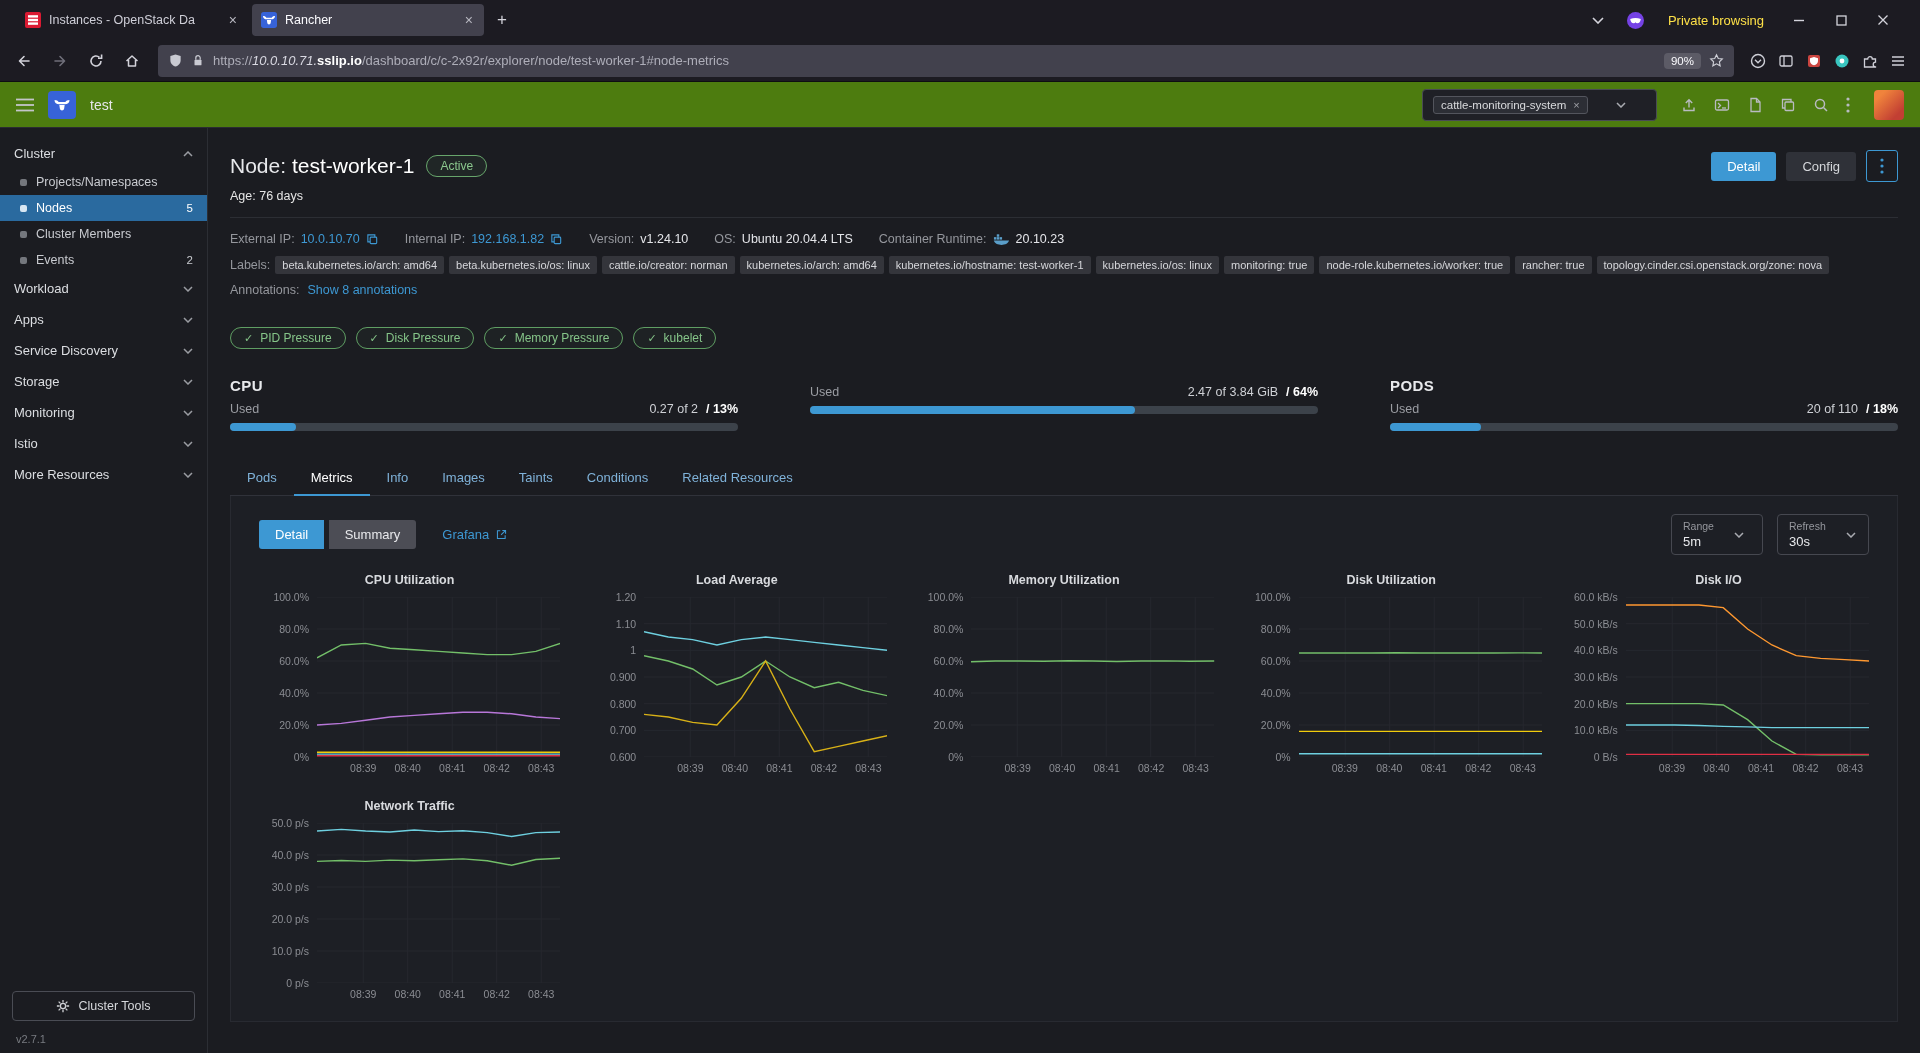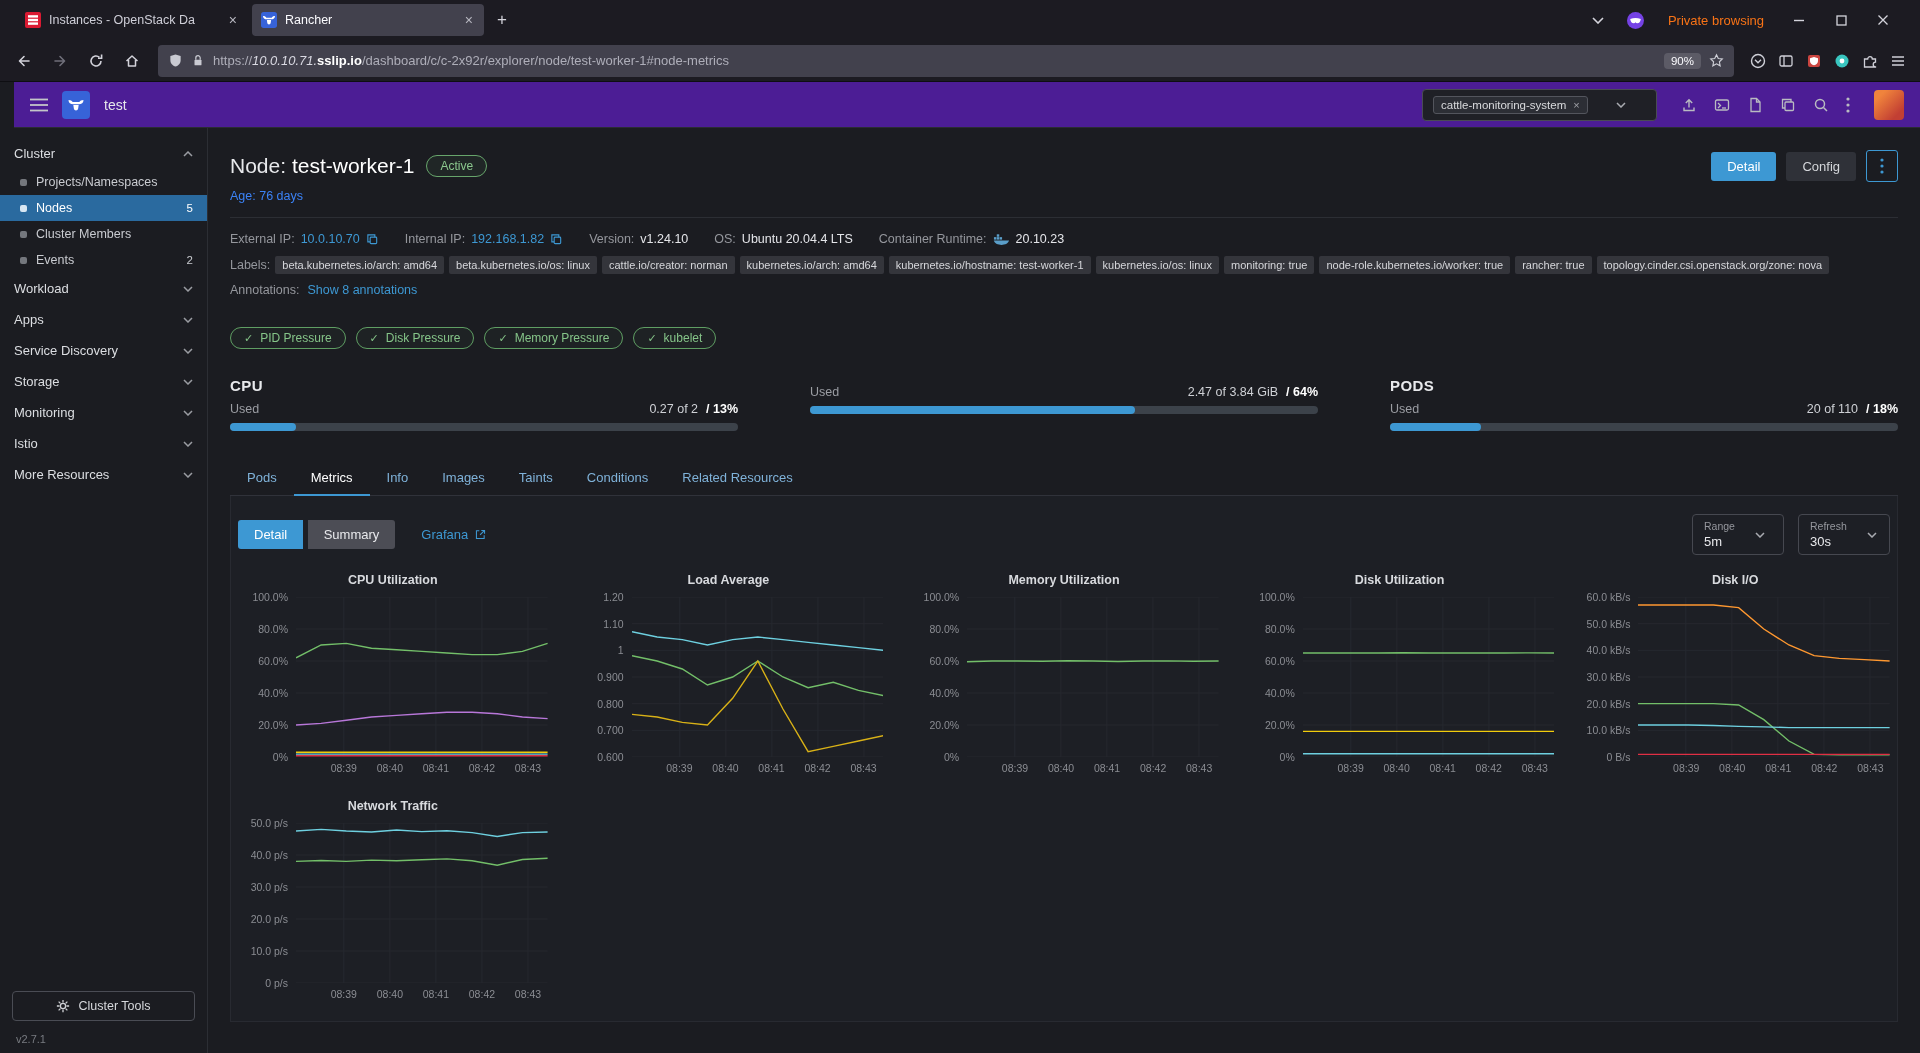--- a/index.html
+++ b/index.html
@@ -11,38 +11,38 @@
   #tabbar { height:40px; background:#1c1b22; display:flex; align-items:center; padding:0 16px; }
   .tab { width:232px; height:32px; border-radius:4px; display:flex; align-items:center; gap:8px;
     padding:0 9px; margin-right:4px; font-size:12.5px; color:#cfcfd8; }
   .tab.active { background:#42414d; color:#fbfbfe; }
   .favicon { width:16px; height:16px; flex:0 0 16px; }
   .tab-title { flex:1; white-space:nowrap; overflow:hidden; }
   .tab-close { font-size:14px; color:#b8b8c1; padding:0 2px; }
   .newtab { width:28px; height:28px; font-size:17px; color:#d4d4dc; border-radius:4px; }
   .tabbar-spacer { flex:1; }
   .alltabs { width:30px; height:30px; }
-  .private { display:flex; gap:24px; align-items:center; font-size:13px; color:#f97316; margin:0 14px; }
+  .private { display:flex; gap:24px; align-items:center; font-size:13px; color:#fde047; margin:0 14px; }
   .win-controls { display:flex; }
   .win-btn { width:42px; height:40px; color:#d4d4dc; font-size:13px; }
 
   #navbar { height:42px; background:#1c1b22; display:flex; align-items:center; padding:0 8px;
     gap:4px; border-bottom:1px solid #0e0e12; }
   .nav-btn { width:32px; height:32px; border-radius:4px; flex:0 0 32px; }
   #urlbar { flex:1; height:32px; background:#42414d; border-radius:4px; margin:0 6px;
     display:flex; align-items:center; padding:0 10px; gap:8px; font-size:13px; }
   .url-text { flex:1; white-space:nowrap; overflow:hidden; color:#aeaeb9; }
   .url-text .hostpre { color:#d9d9e2;font-style:italic; }
   .url-text .host { color:#ffffff; font-weight:bold; }
   .zoom-badge { background:#5c5b66; border-radius:4px; padding:2px 7px; font-size:11.5px; color:#fbfbfe; }
   .nav-icons { display:flex; gap:12px; align-items:center; padding:0 6px; }
 
   
-  #rheader { height:46px; background:#4c1d95; border-bottom:1px solid #2a2c32;
-    display:flex; align-items:center; padding:0 16px; gap:14px;margin-left:14px; }
+  #rheader { height:46px; background:#4d7c0f; border-bottom:1px solid #2a2c32;
+    display:flex; align-items:center; padding:0 16px; gap:14px; }
   .logo { width:28px; height:28px; background:#3763d8; border-radius:4px; }
   .cluster-name { font-size:14px; color:#e6e7ea; }
   .rspacer { flex:1; }
   .ns-select { border:1px solid #4a4c54; border-radius:4px; height:32px; display:flex;
     align-items:center; padding:0 10px; gap:28px; min-width:235px; background:#1f2026; }
   .ns-chip { background:#2c2e35; border:1px solid #53555d; border-radius:3px; font-size:11.5px;
     color:#d9dadd; padding:2px 7px; display:flex; gap:7px; align-items:center; }
   .ns-x { color:#a0a2a8; font-size:11px; }
   .hdr-icons { display:flex; gap:17px; align-items:center; margin:0 10px; }
   .avatar { width:30px; height:30px; border-radius:4px;
@@ -73,21 +73,21 @@
   .page-title .tname { font-weight:normal; color:#fff; }
   .badge-state { border:1px solid #67a56b; color:#8bc88e; font-size:12px; padding:3px 13px;
     border-radius:20px; background:rgba(103,165,107,0.07); }
   .hdr-actions { margin-left:auto; display:flex; gap:10px; align-items:center; }
   .btn { border:none; border-radius:3px; font-size:13px; padding:7px 16px;
     font-family:inherit; cursor:pointer; }
   .btn-primary { background:#3d98d3; color:#fff; }
   .btn-dark { background:#2f3138; color:#d4d6da; }
   .btn-kebab { width:32px; height:32px; border:1px solid #3d98d3; border-radius:3px;
     background:transparent; color:#3d98d3; }
-  .age { margin-top:7px; color:#3b82f6; font-size:12.5px; }
+  .age { margin-top:7px; color:#e5e5e5; font-size:12.5px; }
 
   .info-row { margin-top:14px; display:flex; gap:8px 26px; font-size:12.5px; flex-wrap:wrap; align-items:center; }
   .info-pair { display:flex; align-items:center; gap:6px; }
   .info-label { color:#95979d; }
   .info-value { color:#e4e5e9; }
   .ip-link { color:#3d98d3; }
 
   .labels-row { margin-top:10px; display:flex; flex-wrap:wrap; gap:5px; align-items:center; font-size:12.5px; }
   .chip { background:#34353b; color:#d6d7db; font-size:11px; padding:3px 7px; border-radius:2px; white-space:nowrap; }
   .annot-row { margin-top:9px; font-size:12.5px; display:flex; gap:8px; }
@@ -105,21 +105,21 @@
   .gauge-right { display:flex; gap:8px; align-items:baseline; }
   .gauge-amount { color:#cfd1d6; }
   .gauge-pct { color:#fff; font-weight:bold; }
   .gauge-bar { margin-top:7px; height:8px; background:#3c424a; border-radius:4px; }
   .gauge-fill { height:100%; background:#3d98d3; border-radius:4px; }
 
   .tabs { margin-top:30px; display:flex; border-bottom:1px solid #30323a; }
   .tab-item { padding:9px 17px; font-size:13px; color:#7fb2d9; cursor:pointer; }
   .tab-item.active { color:#fff; border-bottom:2px solid #3d98d3; margin-bottom:-1px; }
 
-  .panel { background:#1d1f25; border:1px solid #282a31; border-top:none; padding:18px 7px 20px; }
+  .panel { background:#1d1f25; border:1px solid #282a31; border-top:none; padding:18px 28px 20px; }
   .mtoolbar { display:flex; align-items:center; }
   .seg .btn { border-radius:0; }
   .seg .btn:first-child { border-radius:3px 0 0 3px; }
   .seg .btn:last-child { border-radius:0 3px 3px 0; }
   .btn-gray { background:#4c4d55; color:#e8e9ec; }
   .grafana { margin-left:26px; font-size:13px; display:flex; gap:6px; align-items:center; }
   .msp { flex:1; }
   .select-box { border:1px solid #464850; border-radius:4px; padding:5px 11px; display:flex;
     align-items:center; gap:20px; margin-left:14px; min-width:92px; }
   .select-label { font-size:10.5px; color:#95979d; }

